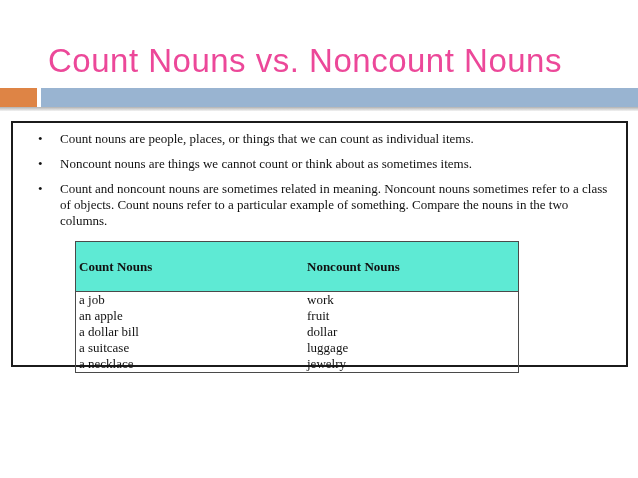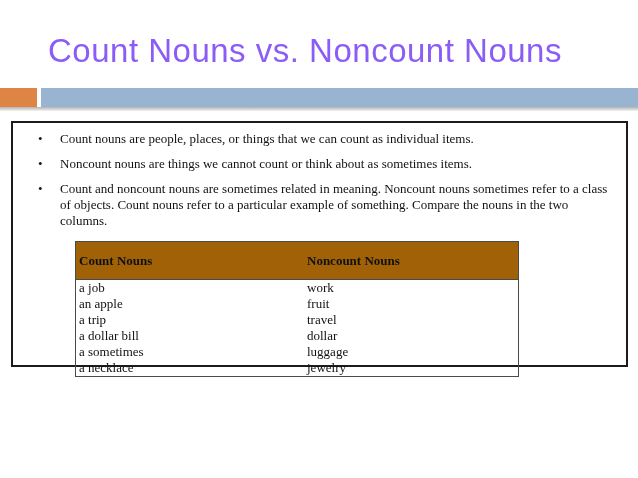--- a/index.html
+++ b/index.html
@@ -7,27 +7,27 @@
     width: 638px; height: 478px;
     background: #ffffff;
     position: relative;
     overflow: hidden;
     font-family: "Liberation Serif", serif;
   }
 
   
   .slide-title {
     position: absolute;
-    left: 48px; top: 33px;
+    left: 48px; top: 43px;
     margin: 0;
     font-family: "Liberation Sans", sans-serif;
     font-weight: 400;
     font-size: 33px;
     line-height: 1.1;
-    color: #8b5cf6;
+    color: #ec4899;
     letter-spacing: 0.5px;
     white-space: nowrap;
   }
 
   
   .accent-bars { position: absolute; top: 88px; left: 0; width: 638px; height: 19px; }
   .accent-bar-orange { position: absolute; left: 0; top: 0; width: 37px; height: 19px; background: #DE8445; }
   .accent-bar-blue   { position: absolute; left: 41px; top: 0; right: 0; height: 19px; background: #99B4D1; }
   .accent-bar-shadow {
     position: absolute; top: 107px; left: 0; width: 638px; height: 4px;
@@ -76,23 +76,23 @@
     width: 444px;
     border-collapse: collapse;
     border: 1px solid #4a4a4a;
     font-size: 13px;
     color: #111111;
     table-layout: fixed;
   }
   .noun-table th {
     text-align: left;
     font-weight: bold;
-    background: #a16207;
+    background: #5eead4;
     border-bottom: 1px solid #4a4a4a;
-    padding: 10px 3px;
+    padding: 16px 3px;
     line-height: 17px;
   }
   .noun-table td {
     padding: 0 3px;
     line-height: 16px;
     vertical-align: top;
   }
   .col-count { width: 222px; }
 </style>
 </head>
@@ -135,29 +135,25 @@
       <tbody>
         <tr>
           <td>a job</td>
           <td>work</td>
         </tr>
         <tr>
           <td>an apple</td>
           <td>fruit</td>
         </tr>
         <tr>
-          <td>a trip</td>
-          <td>travel</td>
-        </tr>
-        <tr>
           <td>a dollar bill</td>
           <td>dollar</td>
         </tr>
         <tr>
-          <td>a sometimes</td>
+          <td>a suitcase</td>
           <td>luggage</td>
         </tr>
         <tr>
           <td>a necklace</td>
           <td>jewelry</td>
         </tr>
       </tbody>
     </table>
 
   </div>

